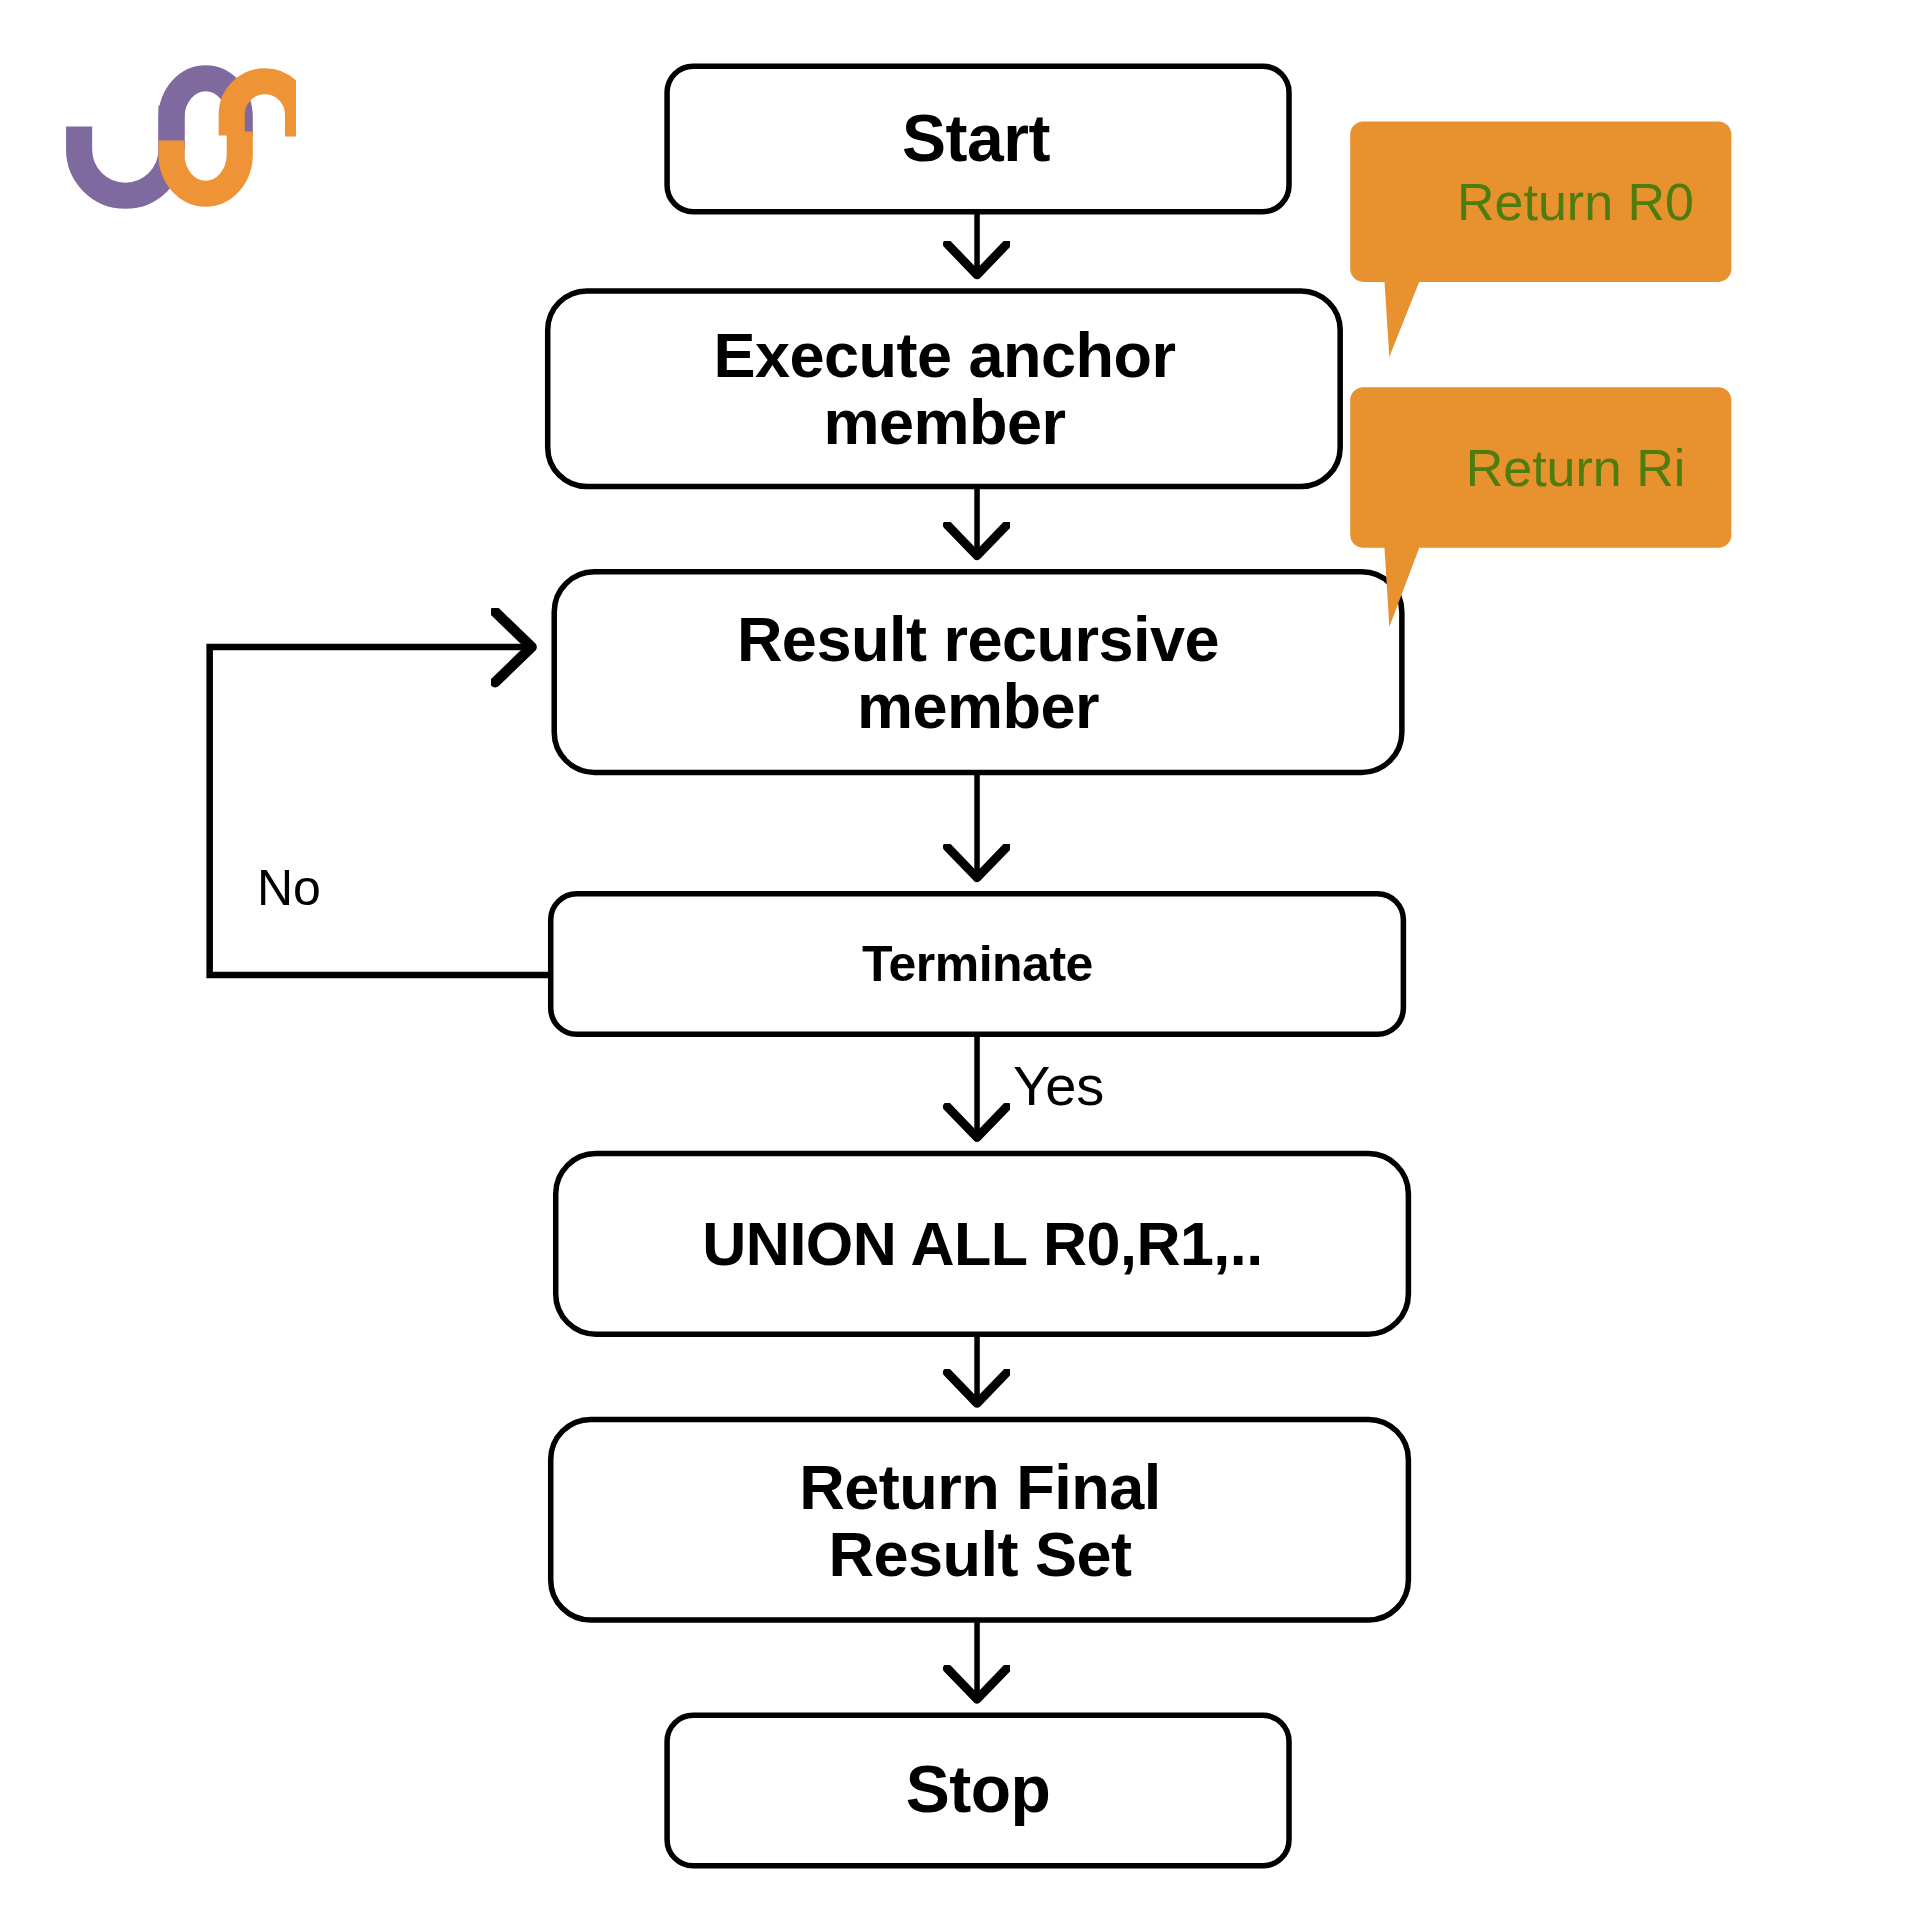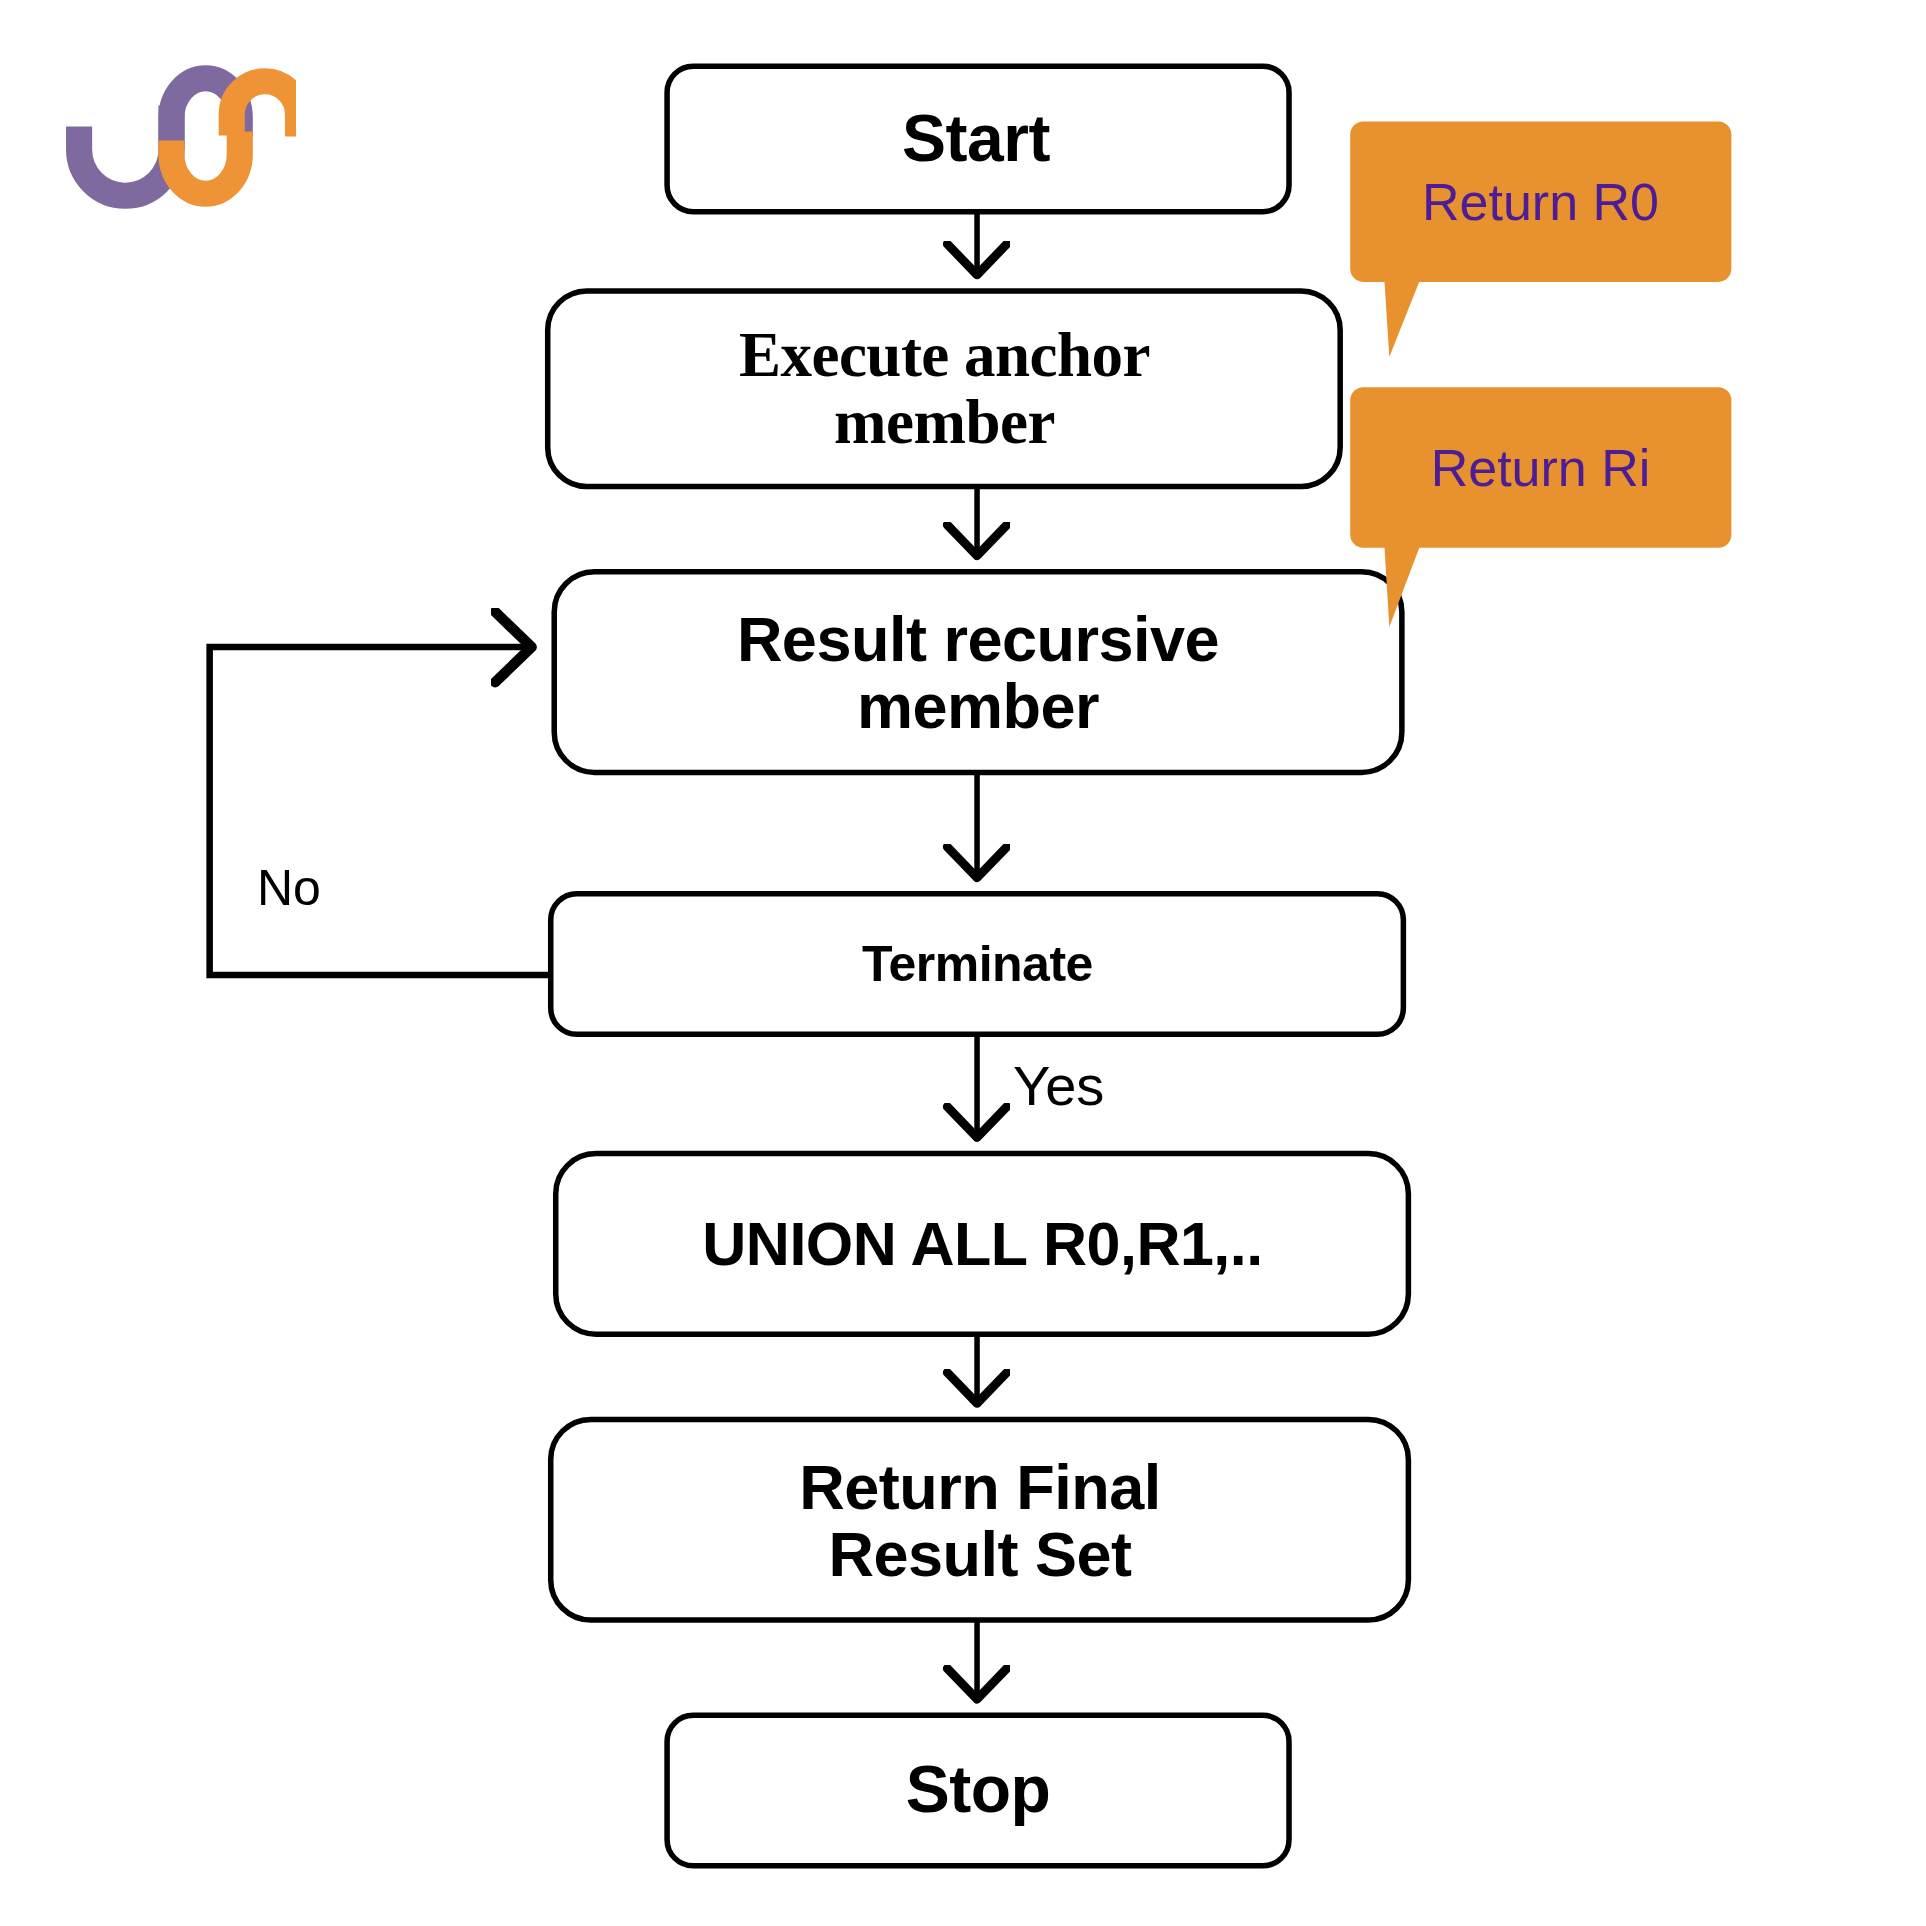--- a/index.html
+++ b/index.html
@@ -39,22 +39,23 @@
     white-space: pre-line;
   }
   .callout-label {
     position: absolute;
     display: flex;
     align-items: center;
     justify-content: center;
     text-align: center;
     font-family: "Liberation Sans", sans-serif;
     font-weight: normal;
-    color: #4c1d95;
+    color: #4d7c0f;
     pointer-events: none;
+    padding-left: 35px;
   }
   .edge-label {
     position: absolute;
     font-family: "Liberation Sans", sans-serif;
     font-weight: normal;
     color: #000000;
     pointer-events: none;
   }
 </style>
 </head>
@@ -114,21 +115,21 @@
     </g>
 
     <g>
       <rect x="2692" y="772" width="760" height="320" rx="26" ry="26" fill="#E8912F" stroke="none"></rect>
       <path d="M 2760 1086 L 2832 1086 L 2770 1250 Z" fill="#E8912F" stroke="none"></path>
     </g>
   </svg>
 
   <div class="node-label" style="left:665px;top:66px;width:622px;height:145px;font-size:66px;">Start</div>
 
-  <div class="node-label" style="left:548px;top:291px;width:793px;height:196px;font-size:63px;font-family:Liberation Serif, serif;">Execute anchor
+  <div class="node-label" style="left:548px;top:291px;width:793px;height:196px;font-size:63px;">Execute anchor
 member</div>
 
   <div class="node-label" style="left:554px;top:572px;width:848px;height:201px;font-size:63px;">Result recursive
 member</div>
 
   <div class="node-label" style="left:551px;top:894px;width:853px;height:140px;font-size:50px;">Terminate</div>
 
   <div class="node-label" style="left:556px;top:1154px;width:853px;height:181px;font-size:61px;">UNION ALL R0,R1,..</div>
 
   <div class="node-label" style="left:551px;top:1420px;width:858px;height:201px;font-size:63px;">Return Final

